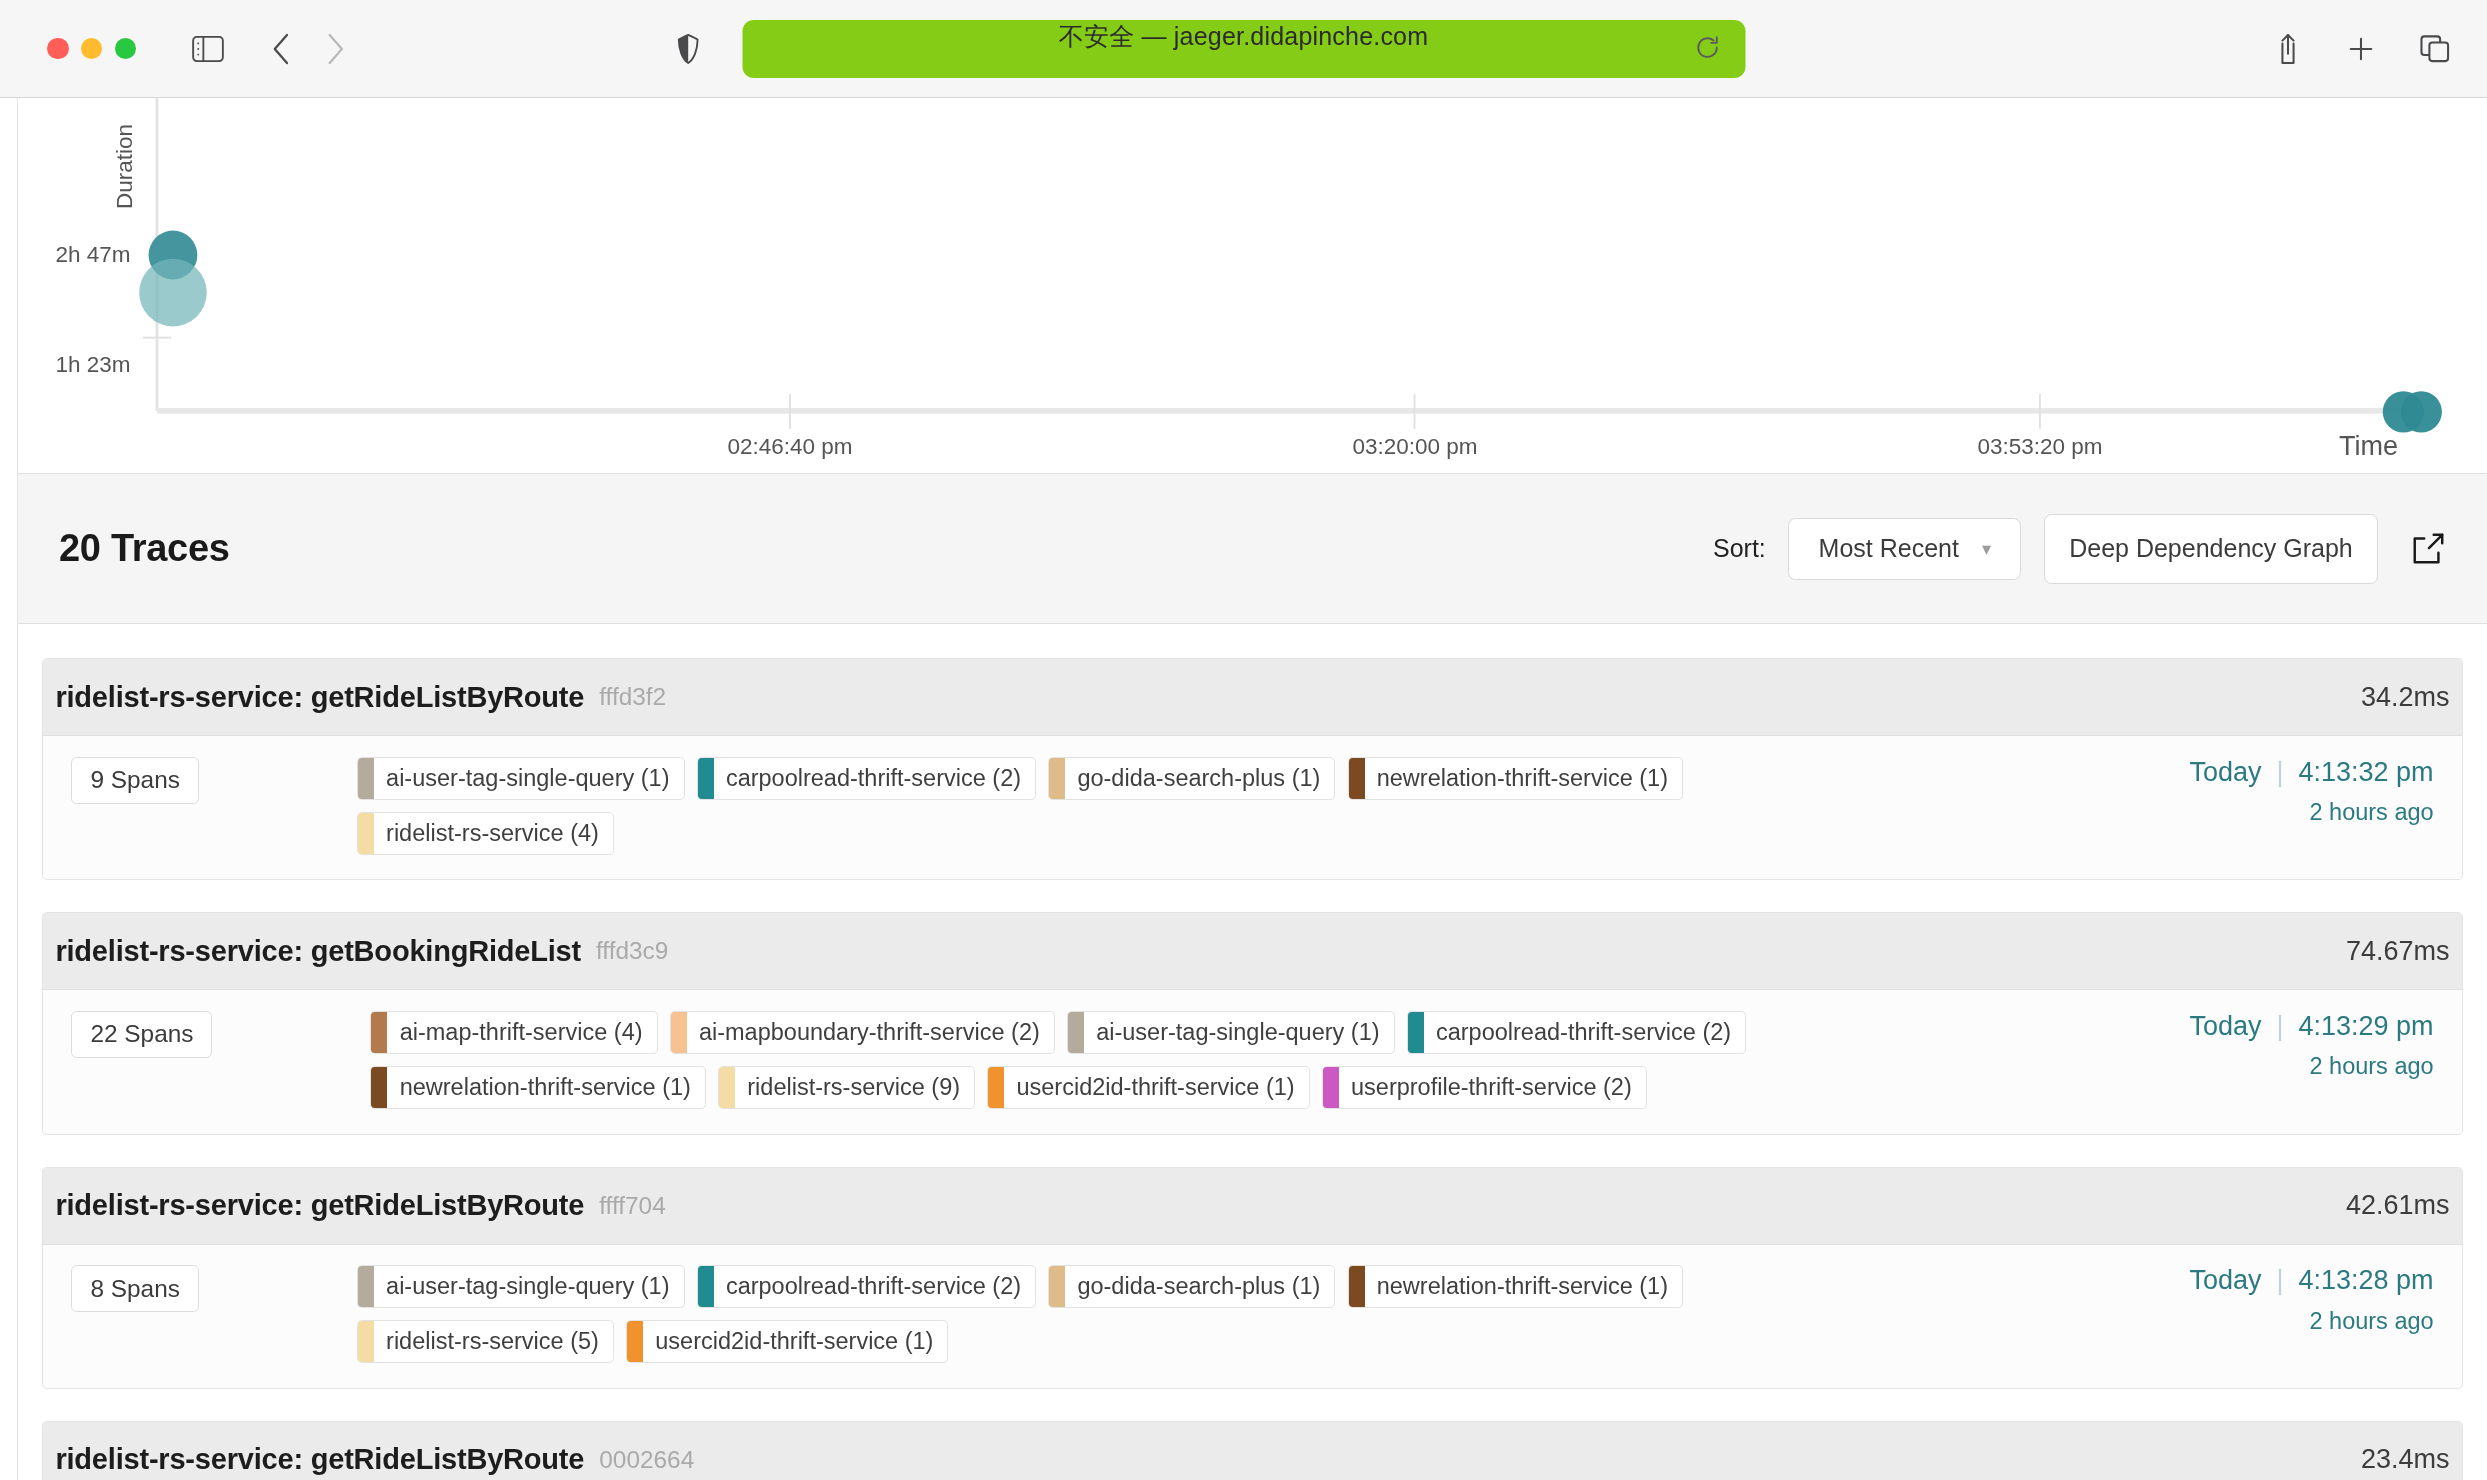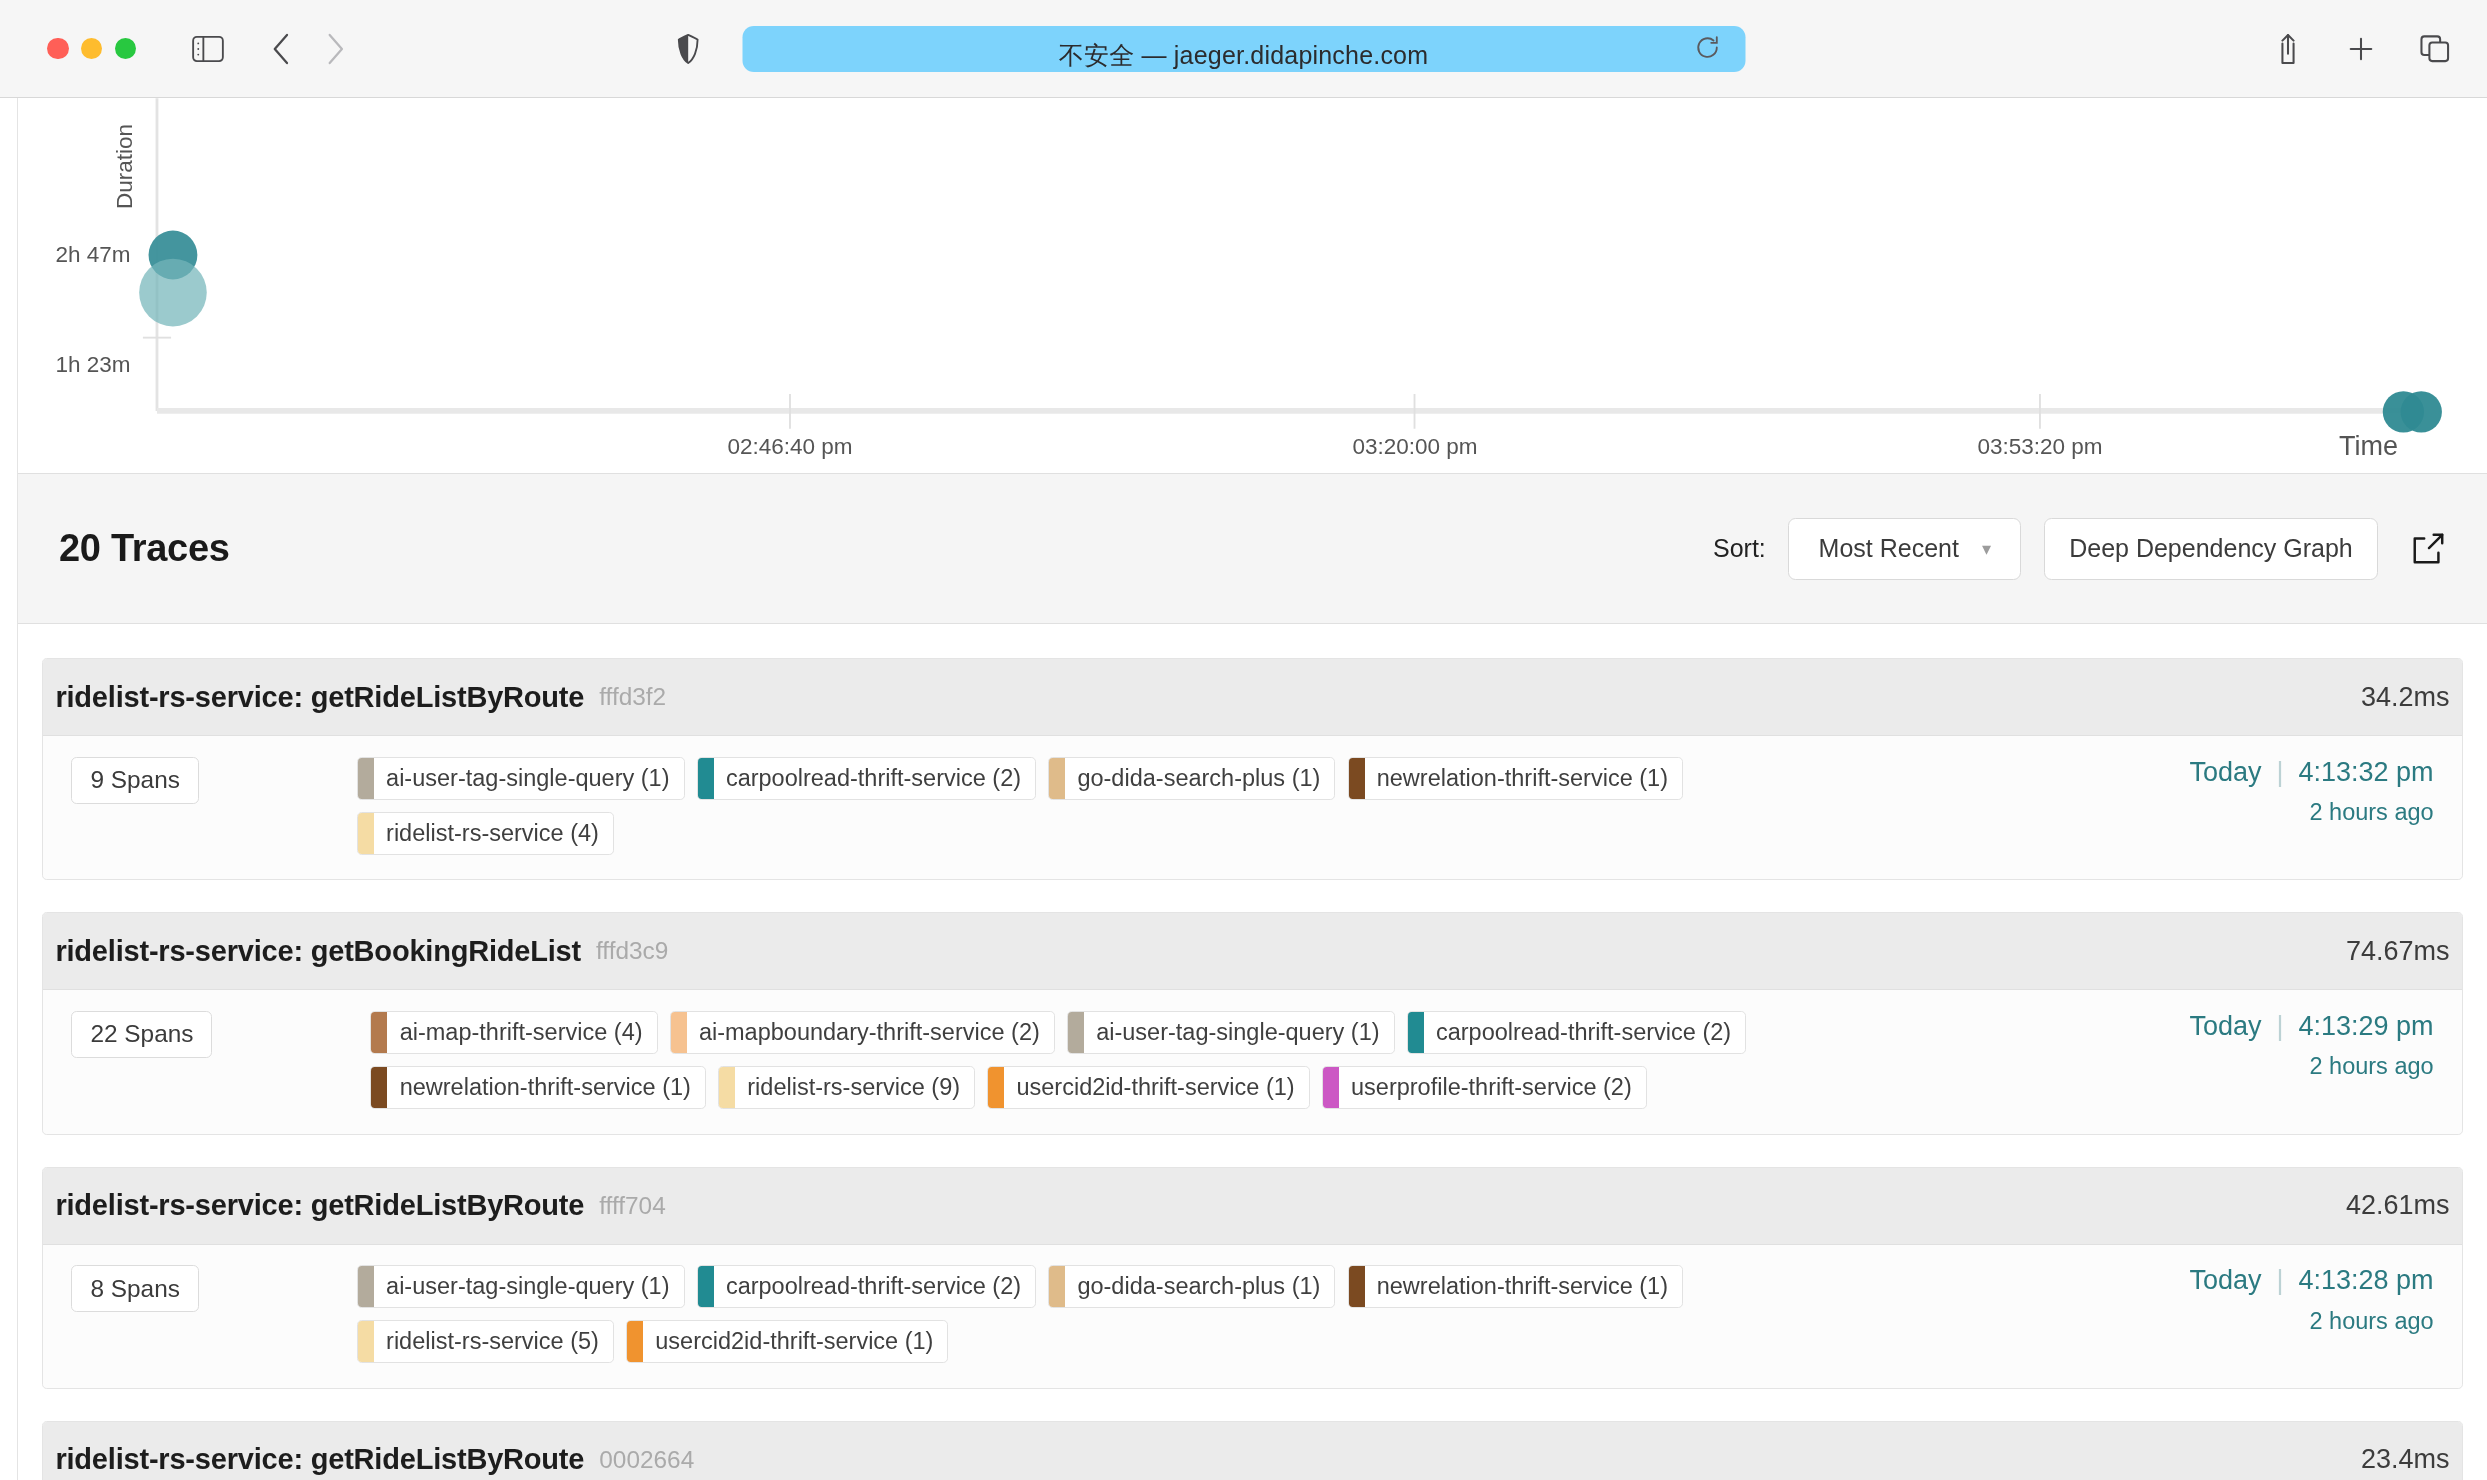--- a/index.html
+++ b/index.html
@@ -33,24 +33,24 @@
   }
   .sidebar-toggle { margin-left: 47px; }
   .nav-arrows { display: flex; align-items: center; margin-left: 22.5px; }
   .nav-arrows .chrome-btn { width: 54px; }
 
   .shield-wrap { margin-left: 301px; }
 
   .url-bar {
     position: absolute;
     left: 50%; transform: translateX(-50%);
-    width: 1003px; height: 46px;
-    background: #7dd3fc;
+    width: 1003px; height: 58px;
+    background: #84cc16;
     border-radius: 11.3px;
-    display: flex; align-items: flex-end; justify-content: center;
+    display: flex; align-items: flex-start; justify-content: center;
     gap: 9.4px;
   }
   .url-text {
     font-size: 25px;
     color: #2b2b2d;
     letter-spacing: 0.2px;
   }
   .reload-icon {
     position: absolute; right: 24.4px; top: 50%;
     transform: translateY(-50%);
@@ -129,21 +129,21 @@
   .sort-label { font-size: 25px; color: #222; }
   .sort-select {
     height: 62px; min-width: 233px;
     background: #fff; border: 0.9px solid #d9d9d9; border-radius: 7.5px;
     display: flex; align-items: center; justify-content: center; gap: 23px;
     padding: 0 20.7px;
   }
   .sort-value { font-size: 25px; color: #3b3b3b; }
   .caret { font-size: 18px; color: #9c9c9c; }
   .ddg-button {
-    height: 62px;
+    height: 70px;
     background: #fff; border: 0.9px solid #d9d9d9; border-radius: 7.5px;
     display: flex; align-items: center; padding: 0 24.4px;
     font-size: 25px; color: #3b3b3b;
   }
   .external-icon { display: flex; align-items: center; margin-left: 9.4px; color: #1a1a1a; }
 
   
   .trace-list { margin-left: 18px; padding-top: 34px; }
   .trace-card {
     margin: 0 24.4px 32px 24.4px;

